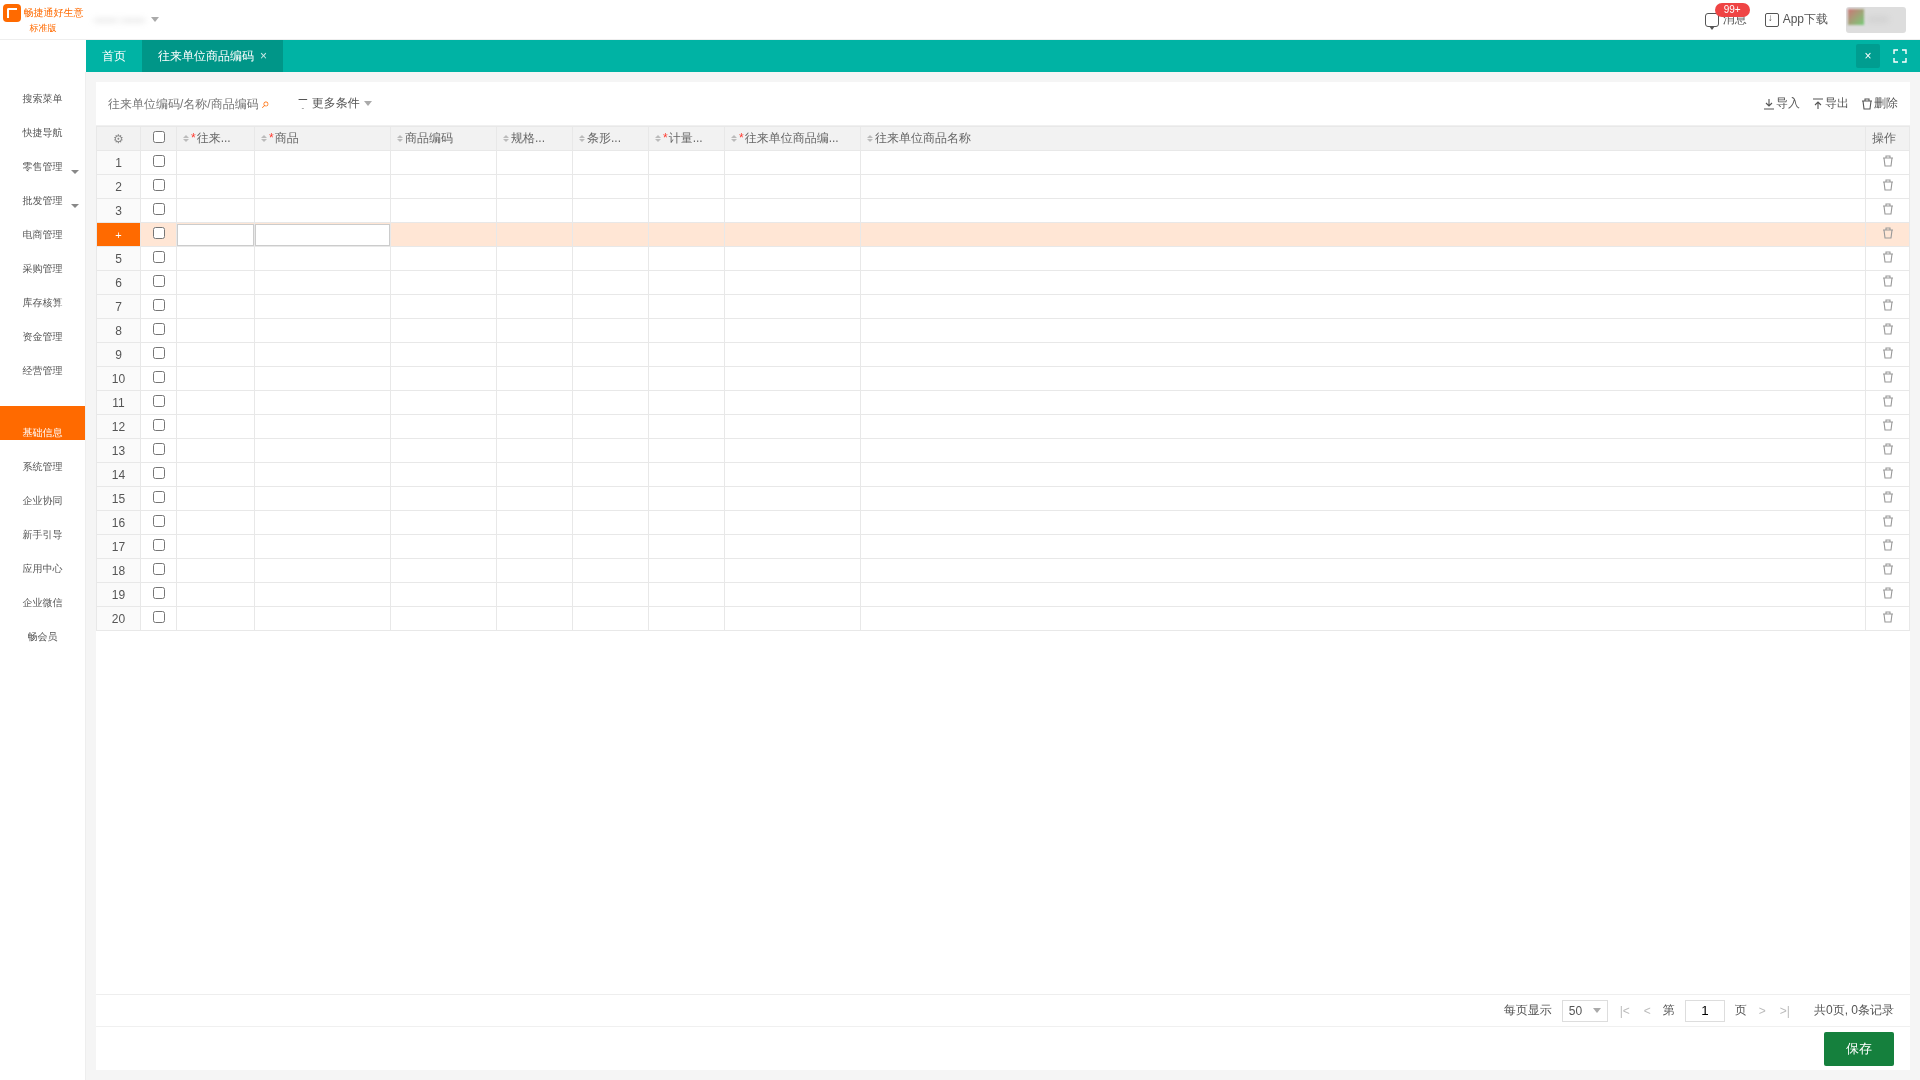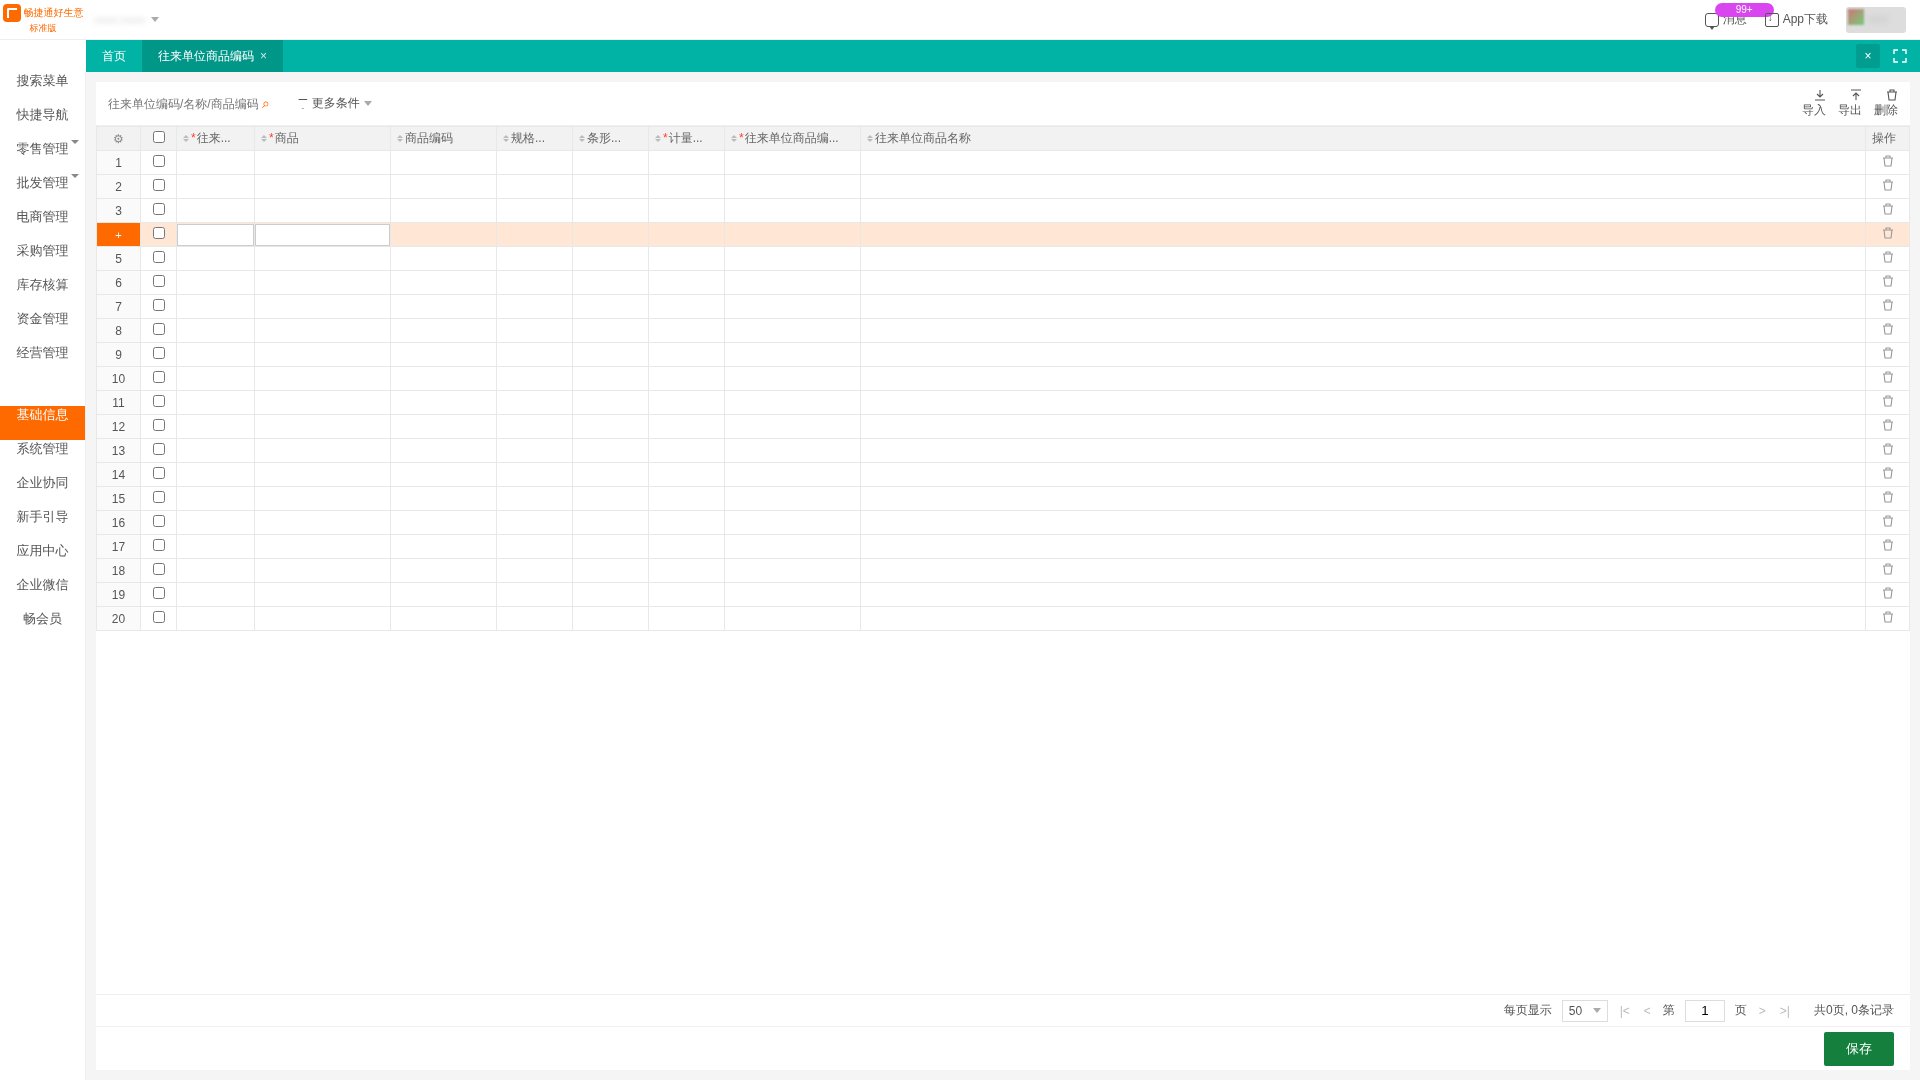--- a/index.html
+++ b/index.html
@@ -11,21 +11,21 @@
 .logo-icon { width: 18px; height: 18px; background: #ff6a00; border-radius: 4px; position: relative; }
 .logo-icon::after { content: ""; position: absolute; width: 8px; height: 8px; border: 2px solid #fff; border-right: none; border-bottom: none; border-radius: 2px 0 0 0; top: 4px; left: 4px; }
 .logo-text { font-size: 10px; color: #ff6a00; margin-top: 0; }
 .logo-sub { font-size: 9px; color: #ff6a00; }
 .org-select { display: flex; align-items: center; gap: 6px; margin-left: 8px; cursor: pointer; }
 .org-blur { filter: blur(3px); color: #999; }
 .chev-d { width: 0; height: 0; border-left: 4px solid transparent; border-right: 4px solid transparent; border-top: 5px solid #aaa; }
 .top-spacer { flex: 1; }
 .top-actions { display: flex; align-items: center; gap: 18px; }
 .top-item { display: flex; align-items: center; gap: 4px; cursor: pointer; font-size: 12px; color: #555; position: relative; }
-.badge { position: absolute; top: -8px; left: 10px; background: #d946ef; color: #fff; font-size: 10px; padding: 0 21px; border-radius: 8px; line-height: 14px; }
+.badge { position: absolute; top: -8px; left: 10px; background: #ef4444; color: #fff; font-size: 10px; padding: 0 9px; border-radius: 8px; line-height: 14px; }
 .avatar-box { width: 60px; height: 26px; background: #ddd; border-radius: 3px; position: relative; overflow: hidden; }
 .avatar-sq { position: absolute; left: 2px; top: 2px; width: 16px; height: 16px; background: linear-gradient(135deg,#c77,#7c7); filter: blur(1px); }
 .avatar-blur { filter: blur(3px); font-size: 10px; color: #888; position: absolute; left: 22px; top: 6px; }
 .ico { width: 14px; height: 14px; display: inline-block; }
 .ico-msg { border: 1.3px solid #555; border-radius: 3px; position: relative; }
 .ico-msg::after { content: ""; position: absolute; bottom: -4px; left: 3px; width: 0; height: 0; border-left: 3px solid transparent; border-right: 3px solid transparent; border-top: 4px solid #555; }
 .ico-dl { border: 1.3px solid #555; border-radius: 2px; position: relative; }
 .ico-dl::after { content: "↓"; position: absolute; left: 2px; top: -2px; font-size: 10px; }
 
 
@@ -37,36 +37,36 @@
 .tab-close { font-size: 12px; opacity: .8; }
 .tab-flex { flex: 1; }
 .tab-right { display: flex; align-items: center; padding-right: 8px; gap: 8px; }
 .tab-x, .tab-full { width: 24px; height: 24px; display: flex; align-items: center; justify-content: center; color: #fff; cursor: pointer; border-radius: 2px; }
 .tab-x { background: rgba(0,0,0,.12); }
 .tab-full svg { stroke: #fff; }
 
 
 .layout { display: flex; height: calc(100vh - 72px); }
 .sidebar { width: 86px; background: #fff; border-right: 1px solid #eee; overflow-y: auto; }
-.side-item { height: 34px; display: flex; align-items: flex-start; justify-content: center; font-size: 13px; color: #555; cursor: pointer; position: relative; }
+.side-item { height: 34px; display: flex; align-items: flex-end; justify-content: center; font-size: 10px; color: #555; cursor: pointer; position: relative; }
 .side-item.active { background: #ff6a00; color: #fff; margin-top: 28px; }
 .side-item .caret { position: absolute; right: 6px; width: 0; height: 0; border-left: 4px solid transparent; border-right: 4px solid transparent; border-top: 4px solid #888; }
 
 .main { flex: 1; background: #f5f5f5; padding: 10px; display: flex; flex-direction: column; }
 .panel { background: #fff; flex: 1; display: flex; flex-direction: column; }
 
 
 .toolbar { height: 44px; display: flex; align-items: center; padding: 0 12px; gap: 12px; border-bottom: 1px solid #f0f0f0; }
 .search-wrap { display: flex; align-items: center; gap: 4px; }
 .search-in { border: none; outline: none; font-size: 12px; width: 150px; color: #bbb; }
 .search-ico { color: #ff6a00; font-size: 14px; }
 .more-cond { display: flex; align-items: center; gap: 4px; font-size: 12px; color: #555; cursor: pointer; margin-left: 16px; }
 .funnel { width: 10px; height: 10px; border: 1.2px solid #555; clip-path: polygon(0 0,100% 0,60% 55%,60% 100%,40% 100%,40% 55%); }
 .tb-flex { flex: 1; }
-.tb-btn { display: flex; align-items: flex-end; gap: 1px; font-size: 12px; color: #555; cursor: pointer; flex-direction: column; }
+.tb-btn { display: flex; align-items: center; gap: 1px; font-size: 12px; color: #555; cursor: pointer; }
 .tb-ico { width: 12px; height: 12px; }
 
 
 .table-wrap { flex: 1; overflow: auto; }
 table { border-collapse: collapse; width: 100%; table-layout: fixed; }
 th, td { border: 1px solid #e8e8e8; height: 24px; font-size: 12px; padding: 0 6px; text-align: left; white-space: nowrap; overflow: hidden; text-overflow: ellipsis; }
 thead th { background: #f2f2f2; font-weight: normal; color: #666; position: relative; }
 .col-gear { width: 44px; text-align: center; }
 .col-chk { width: 36px; text-align: center; }
 .col-vendor { width: 78px; }

